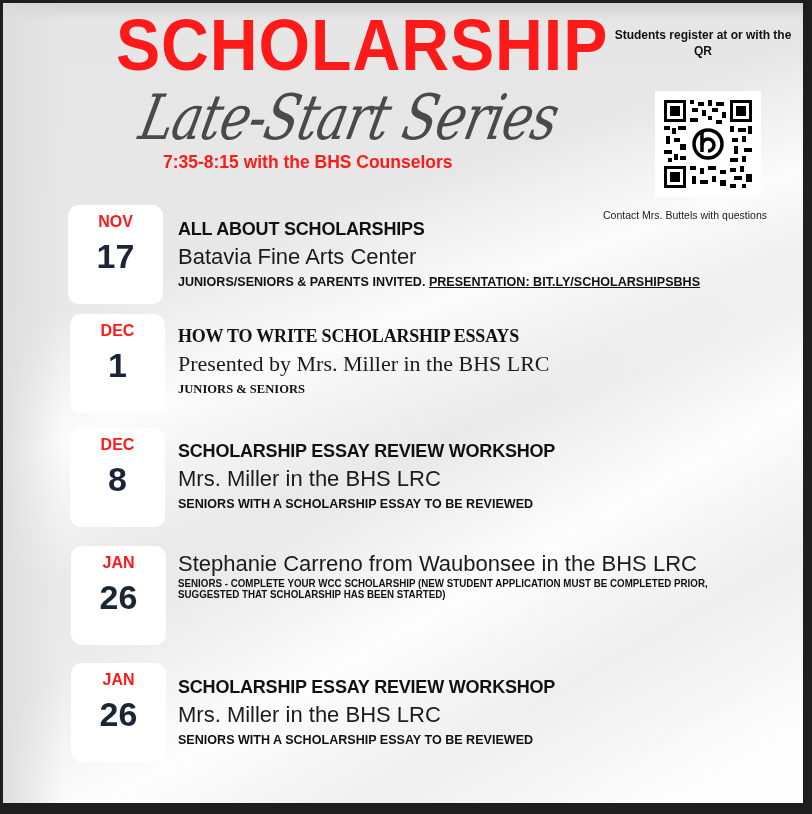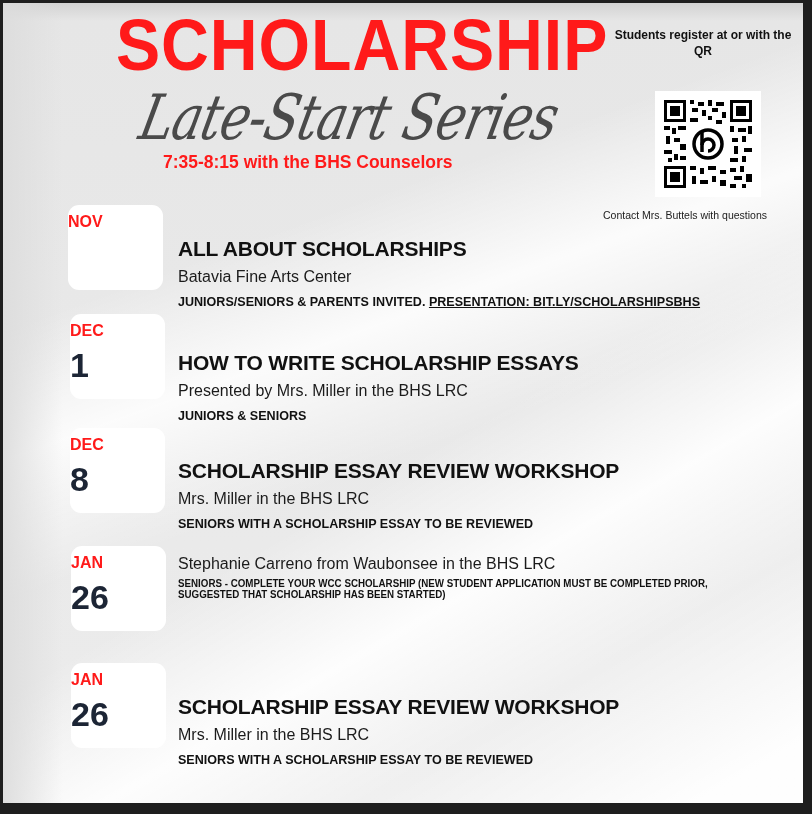--- a/index.html
+++ b/index.html
@@ -89,22 +89,22 @@
       white-space: nowrap;
     }
     .event {
       position: absolute;
       left: 0; width: 800px;
     }
     .date-card {
       position: absolute;
       background: #ffffff;
       border-radius: 11px;
-      width: 95px; height: 85px;
-      text-align: left;
+      width: 95px; height: 99px;
+      text-align: center;
     }
     .date-month {
       display: block;
       margin-top: 8px;
       font-weight: bold;
       font-size: 16px;
       color: #ff1a1a;
       line-height: 18px;
     }
     .date-day {
@@ -116,29 +116,28 @@
       line-height: 38px;
     }
     .event-body {
       position: absolute;
       left: 175px;
       white-space: nowrap;
     }
     .event-title {
       display: block;
       font-weight: bold;
-      font-size: 21px;
+      font-size: 18px;
       color: #111;
       line-height: 32px;
       letter-spacing: -0.2px;
-      margin-top: 20px;
     }
     .event-location {
       display: block;
-      font-size: 16px;
+      font-size: 22px;
       color: #1b1b1b;
       line-height: 22px;
       margin-top: 1px;
     }
     .event-audience {
       display: block;
       font-weight: bold;
       font-size: 13.5px;
       color: #111;
       line-height: 17px;
@@ -231,34 +230,35 @@
       <path d="M38 32 L38 52" stroke="#000" stroke-width="3.5" fill="none"></path>
       <path d="M38 45 a6 6 0 1 1 6 6" stroke="#000" stroke-width="3.5" fill="none"></path>
     </svg>
   </div>
 
   <div class="contact">Contact Mrs. Buttels with questions</div>
 
   <div class="event">
     <div class="date-card" style="left:65px; top:202px;">
       <span class="date-month">NOV</span>
+      <span class="date-day">17</span>
     </div>
     <div class="event-body" style="top:210px;">
       <span class="event-title">ALL ABOUT SCHOLARSHIPS</span>
       <span class="event-location">Batavia Fine Arts Center</span>
       <span class="event-audience"><span>JUNIORS/SENIORS &amp; PARENTS INVITED.</span> <a class="aud-link">PRESENTATION: BIT.LY/SCHOLARSHIPSBHS</a></span>
     </div>
   </div>
 
   <div class="event">
     <div class="date-card" style="left:67px; top:311px;">
       <span class="date-month">DEC</span>
       <span class="date-day">1</span>
     </div>
-    <div class="event-body" style="top:324px;">
+    <div class="event-body" style="top:317px;font-family:Liberation Serif, serif;">
       <span class="event-title">HOW TO WRITE SCHOLARSHIP ESSAYS</span>
       <span class="event-location">Presented by Mrs. Miller in the BHS LRC</span>
       <span class="event-audience">JUNIORS &amp; SENIORS</span>
     </div>
   </div>
 
   <div class="event">
     <div class="date-card" style="left:67px; top:425px;">
       <span class="date-month">DEC</span>
       <span class="date-day">8</span>

